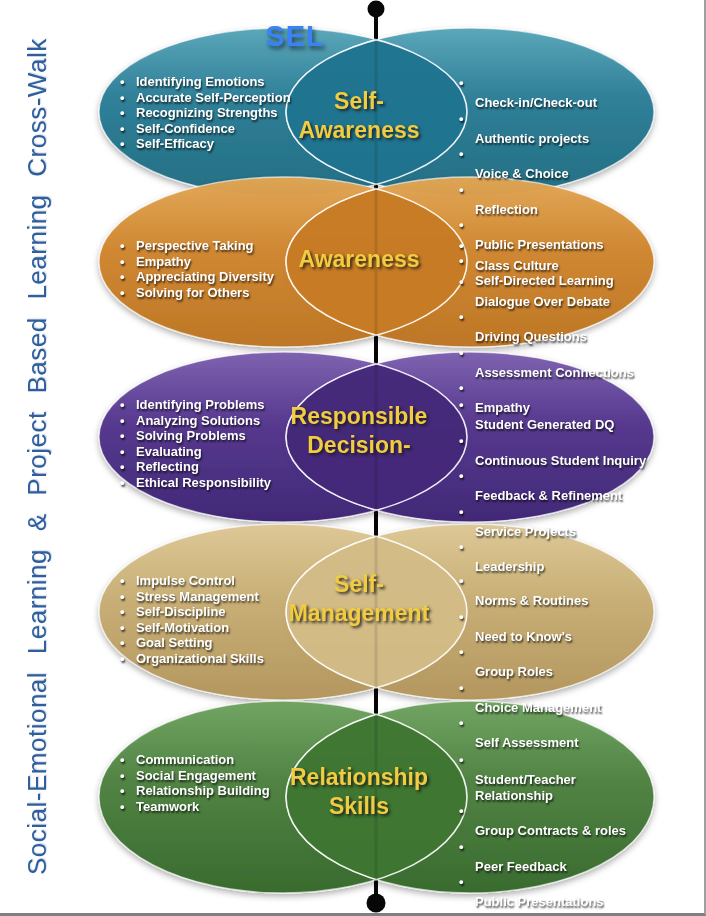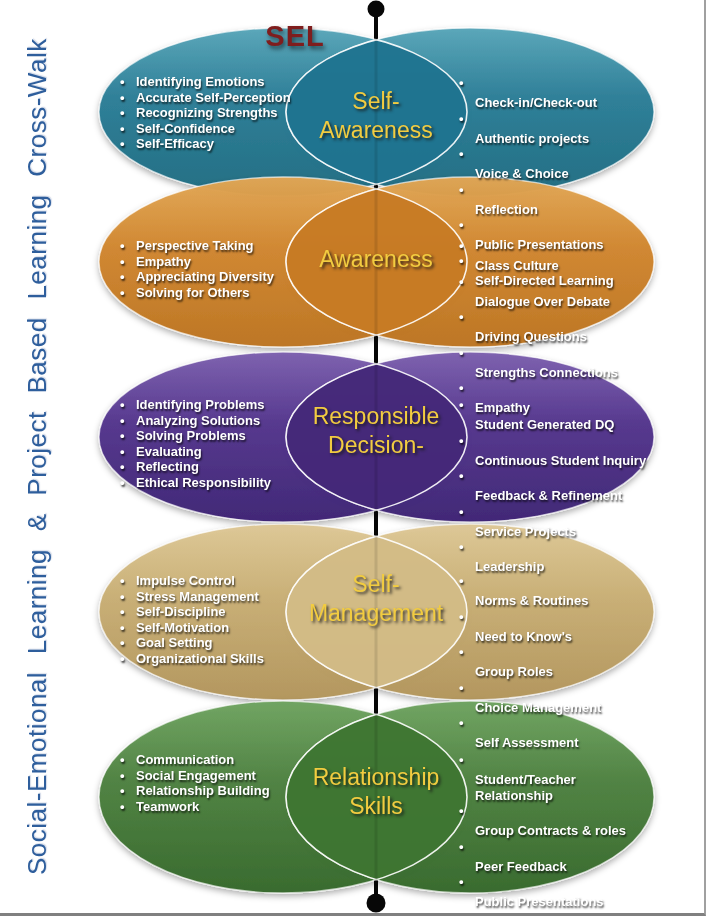--- a/index.html
+++ b/index.html
@@ -13,28 +13,28 @@
   .vtitle{
     position:absolute;left:-378px;top:438px;width:830px;height:44px;line-height:44px;
     transform:rotate(-90deg);transform-origin:center;
     text-align:center;font-size:26px;font-weight:normal;
     color:#2E5E9C;word-spacing:10px;letter-spacing:.5px;
     text-shadow:1px 1px 1px rgba(130,150,190,.35);
     white-space:nowrap;
   }
   .hdr{
     position:absolute;top:20px;width:120px;text-align:center;
-    font-size:29px;font-weight:bold;color:#7f1d1d;letter-spacing:1px;
+    font-size:29px;font-weight:bold;color:#3b82f6;letter-spacing:1px;
     text-shadow:2px 3px 4px rgba(0,0,0,.55);
   }
   .hdr-sel{left:235px;}
   .hdr-pbl{left:424px;}
   .clabel{
-    position:absolute;left:286px;width:180px;text-align:center;
-    font-size:23px;line-height:29px;font-weight:normal;color:#F2CC40;
+    position:absolute;left:269px;width:180px;text-align:center;
+    font-size:23px;line-height:29px;font-weight:bold;color:#F2CC40;
     text-shadow:2px 2px 3px rgba(25,25,25,.85);
   }
   .cl-0{top:87px;} .cl-1{top:245px;} .cl-2{top:402px;} .cl-3{top:570px;} .cl-4{top:763px;}
   .clline{display:block;}
   .blist{
     position:absolute;list-style:none;margin:0;padding:0;
     font-size:13px;font-weight:bold;color:#ffffff;line-height:15.6px;
     text-shadow:1px 2px 2px rgba(0,0,0,.7);
   }
   .blist li{display:flex;align-items:flex-start;}
@@ -257,21 +257,21 @@
       <li>
         <span class="blt">•</span>
         <span class="btxt">Dialogue Over Debate</span>
       </li>
       <li>
         <span class="blt">•</span>
         <span class="btxt">Driving Questions</span>
       </li>
       <li>
         <span class="blt">•</span>
-        <span class="btxt">Strengths Connections</span>
+        <span class="btxt">Assessment Connections</span>
       </li>
       <li>
         <span class="blt">•</span>
         <span class="btxt">Empathy</span>
       </li>
     </ul>
 
   <div class="clabel cl-2">
       <span class="clline">Responsible</span>
       <span class="clline">Decision-</span>

